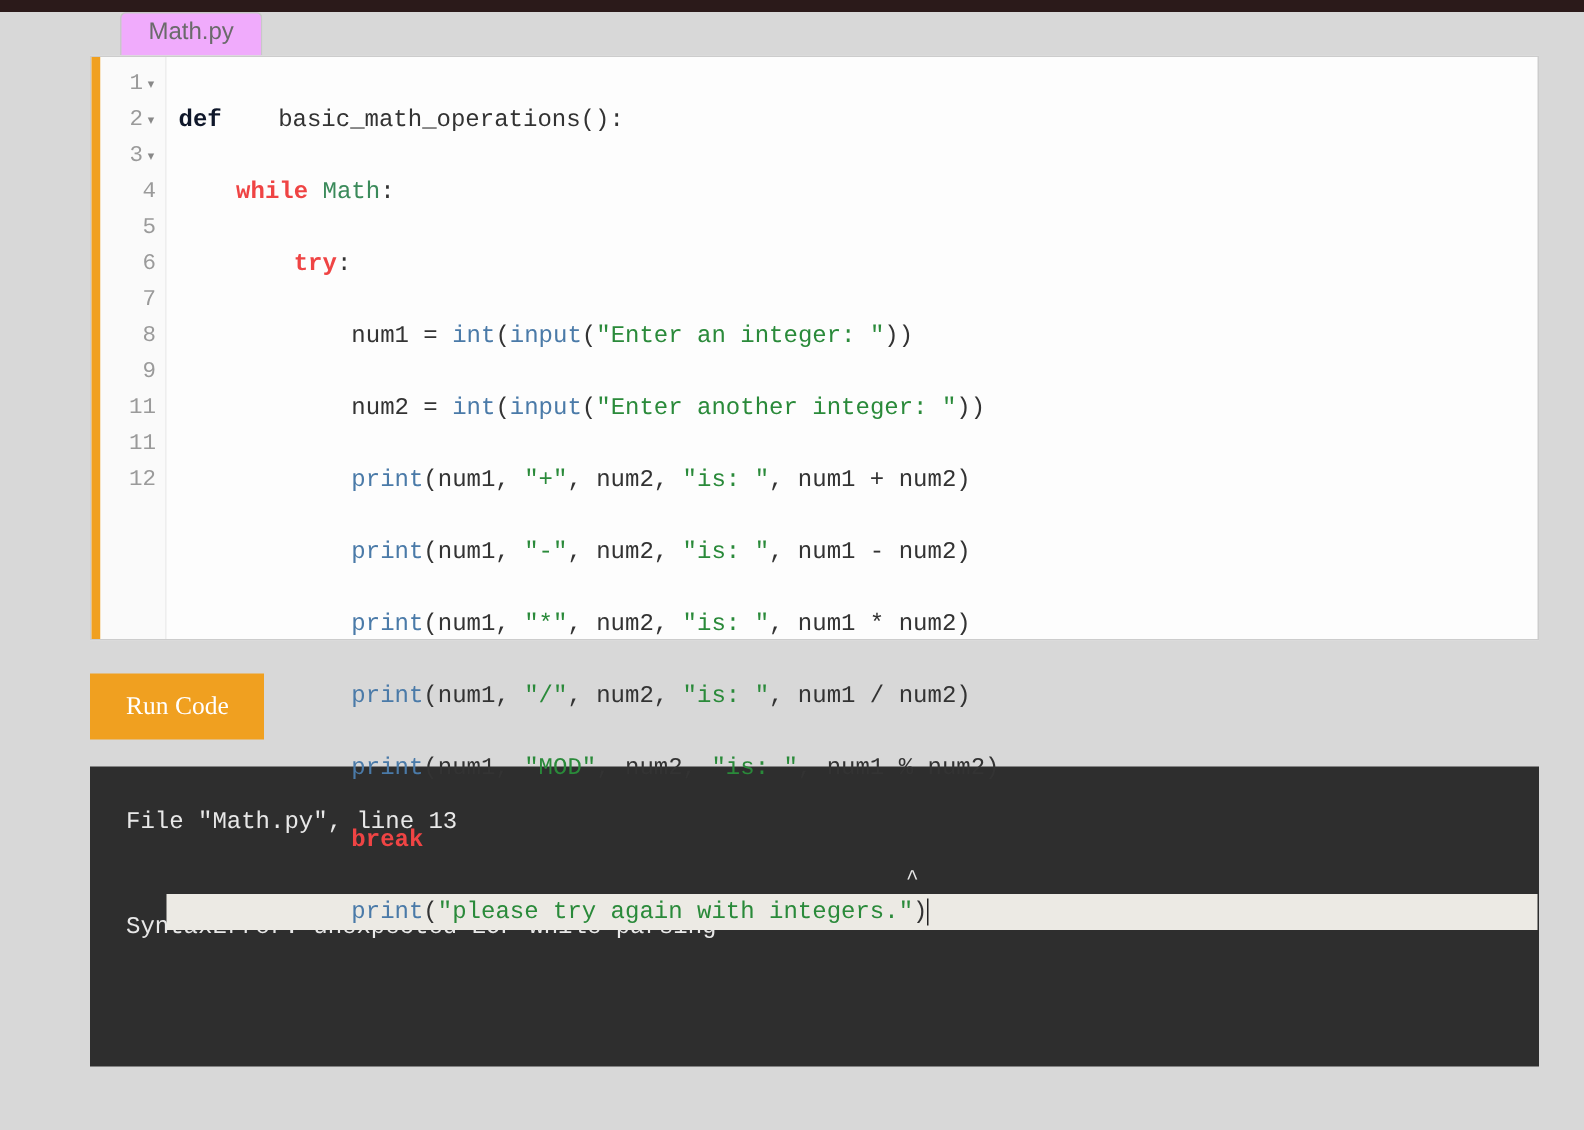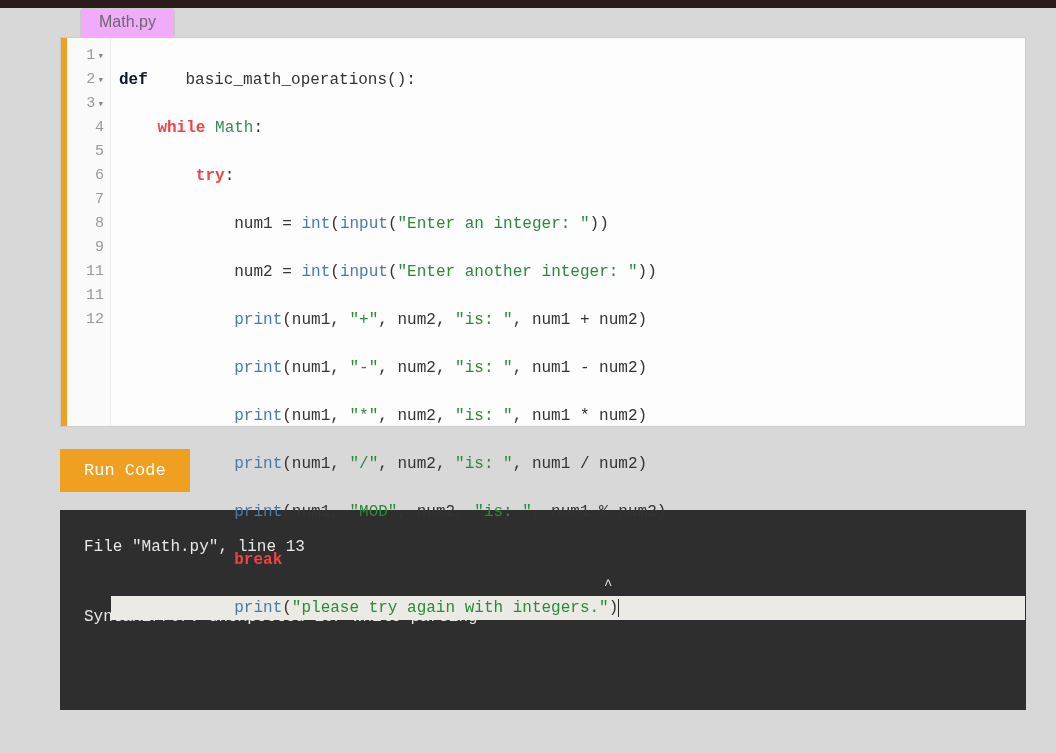--- a/index.html
+++ b/index.html
@@ -82,21 +82,21 @@
   .kw-const { color: #3a8a5a; }
   .fn       { color: #333; margin-left: 28px; }
   .builtin  { color: #4a7aa8; margin-top: 28px; }
   .str      { color: #2a8a3a; }
   .cursor   { border-right: 1.5px solid #222; }
   .run-btn {
     display: inline-block;
     margin: 22px 0 0 30px;
     background: #f0a020;
     color: #fff;
-    font-family: Liberation Mono, monospace;
+    font-family: Liberation Serif, serif;
     font-size: 17px;
     padding: 12px 24px;
     border: none;
     cursor: pointer;
   }
   .console {
     margin: 18px 0 0 30px;
     background: #2e2e2e;
     color: #e8e8e8;
     font-family: "Courier New", monospace;

